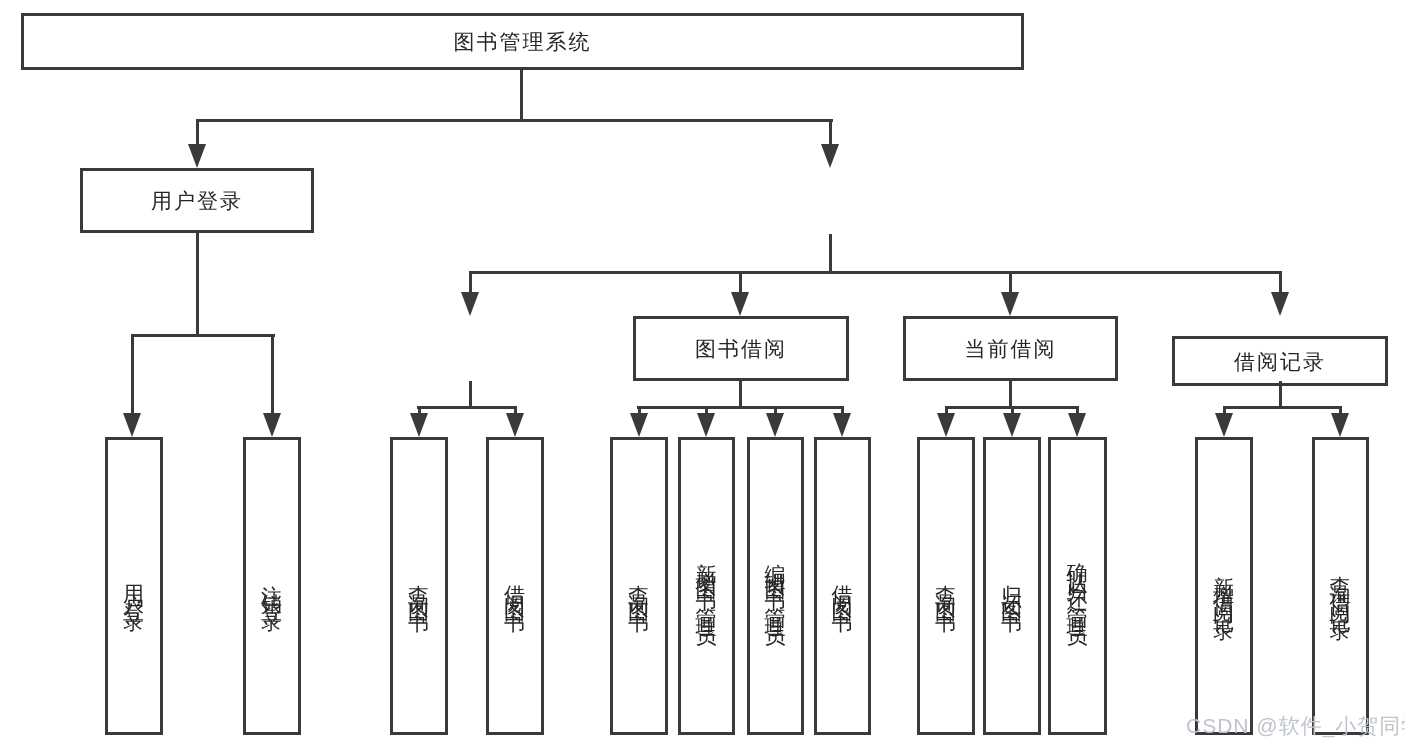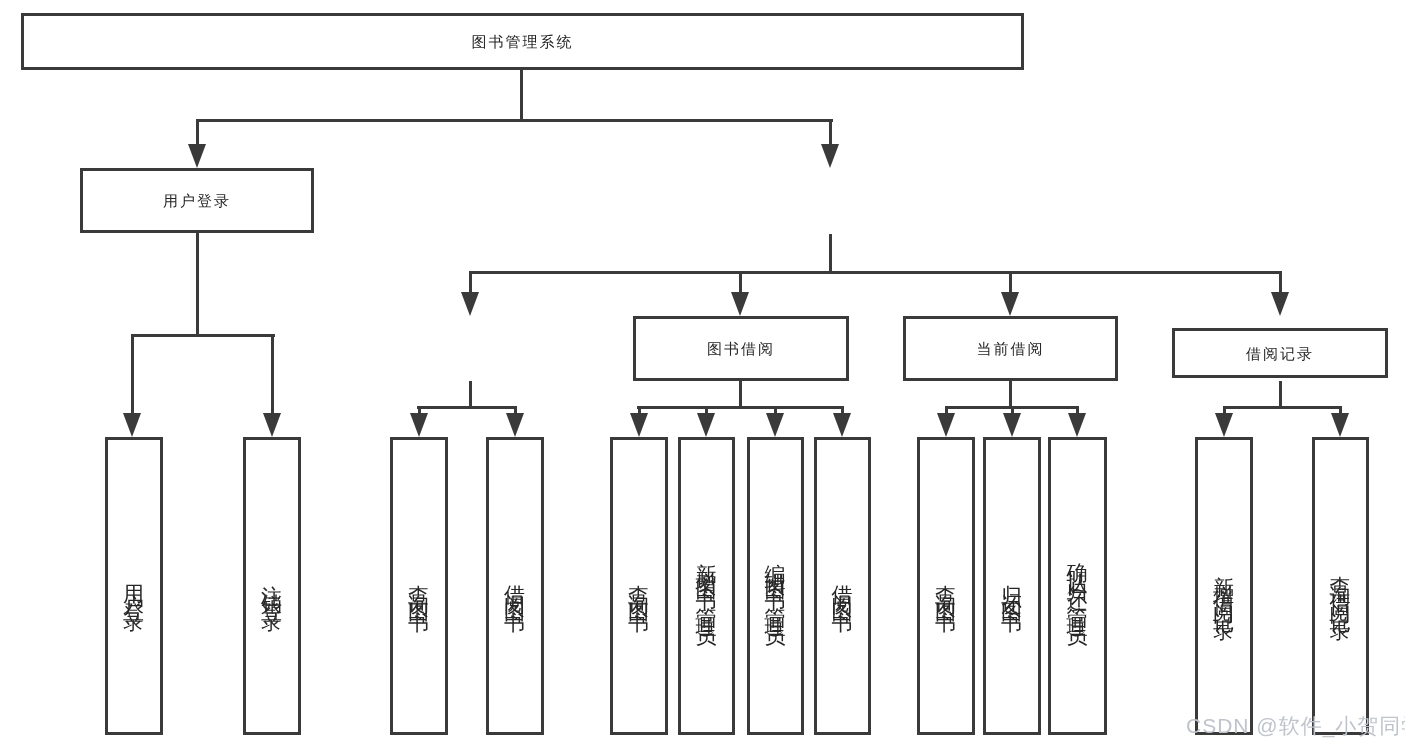--- a/index.html
+++ b/index.html
@@ -18,21 +18,21 @@
   }
   .box {
     position: absolute;
     box-sizing: border-box;
     background: var(--color-box-bg, #ffffff);
     border: 3px solid var(--color-line, #3a3a3a);
     color: var(--color-text, #262626);
     display: flex;
     align-items: center;
     justify-content: center;
-    font-size: 15px;
+    font-size: 21px;
     letter-spacing: 2px;
     line-height: 1;
     white-space: nowrap;
   }
   .leaf {
     writing-mode: vertical-rl;
     letter-spacing: 9px;
     white-space: normal;
     font-size: 21px;
   }
@@ -94,21 +94,21 @@
   <div class="arrowhead" style="left:461px;top:292px"></div>
   <div class="vline" style="left:739px;top:271px;height:25px"></div>
   <div class="arrowhead" style="left:731px;top:292px"></div>
   <div class="vline" style="left:1009px;top:271px;height:25px"></div>
   <div class="arrowhead" style="left:1001px;top:292px"></div>
   <div class="vline" style="left:1279px;top:271px;height:25px"></div>
   <div class="arrowhead" style="left:1271px;top:292px"></div>
 
   <div class="box" style="left:633px;top:316px;width:216px;height:65px">图书借阅</div>
   <div class="box" style="left:903px;top:316px;width:215px;height:65px">当前借阅</div>
-  <div class="box" style="left:1172px;top:328px;width:216px;height:50px">借阅记录</div>
+  <div class="box" style="left:1172px;top:336px;width:216px;height:50px">借阅记录</div>
 
   <div class="vline" style="left:469px;top:381px;height:28px"></div>
   <div class="hline" style="left:417px;top:406px;width:100px"></div>
   <div class="vline" style="left:418px;top:406px;height:13px"></div>
   <div class="arrowhead" style="left:410px;top:413px"></div>
   <div class="vline" style="left:514px;top:406px;height:13px"></div>
   <div class="arrowhead" style="left:506px;top:413px"></div>
 
   <div class="vline" style="left:739px;top:381px;height:28px"></div>
   <div class="hline" style="left:637px;top:406px;width:207px"></div>

